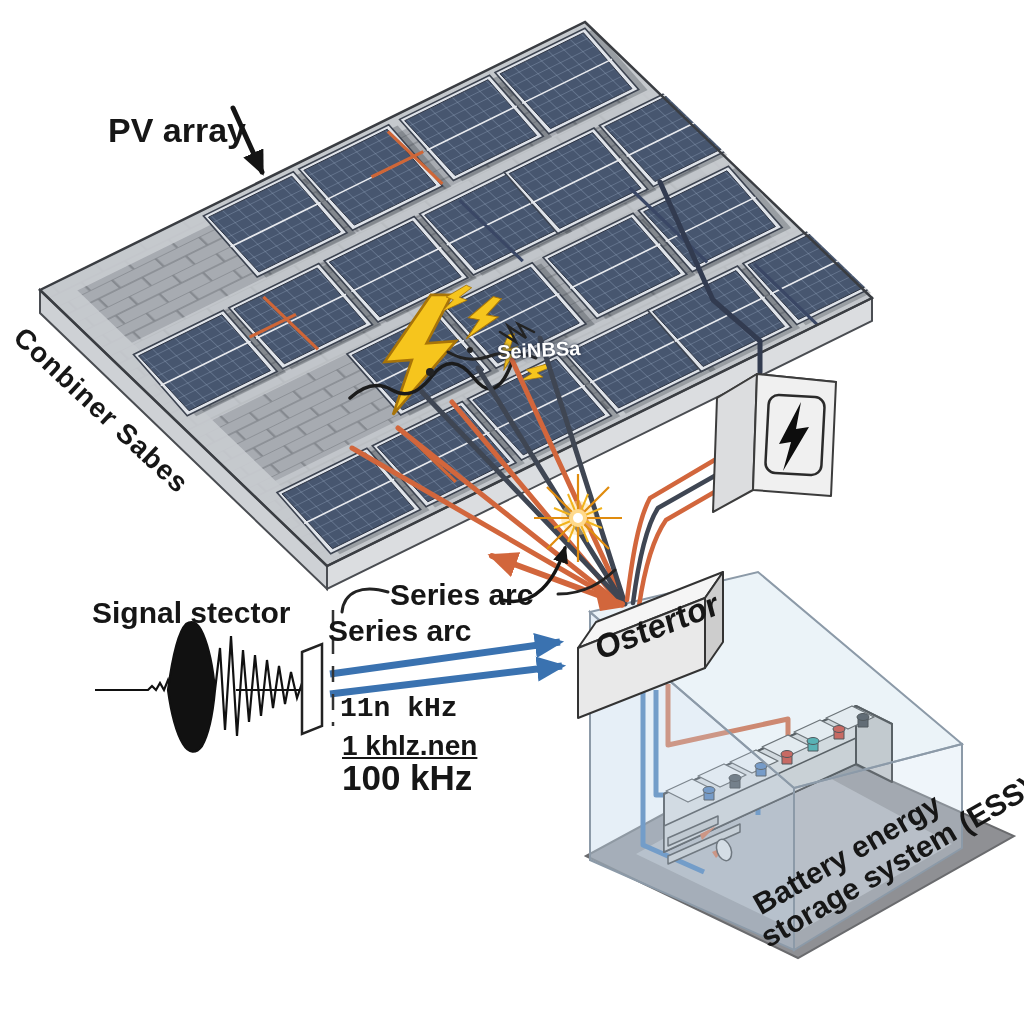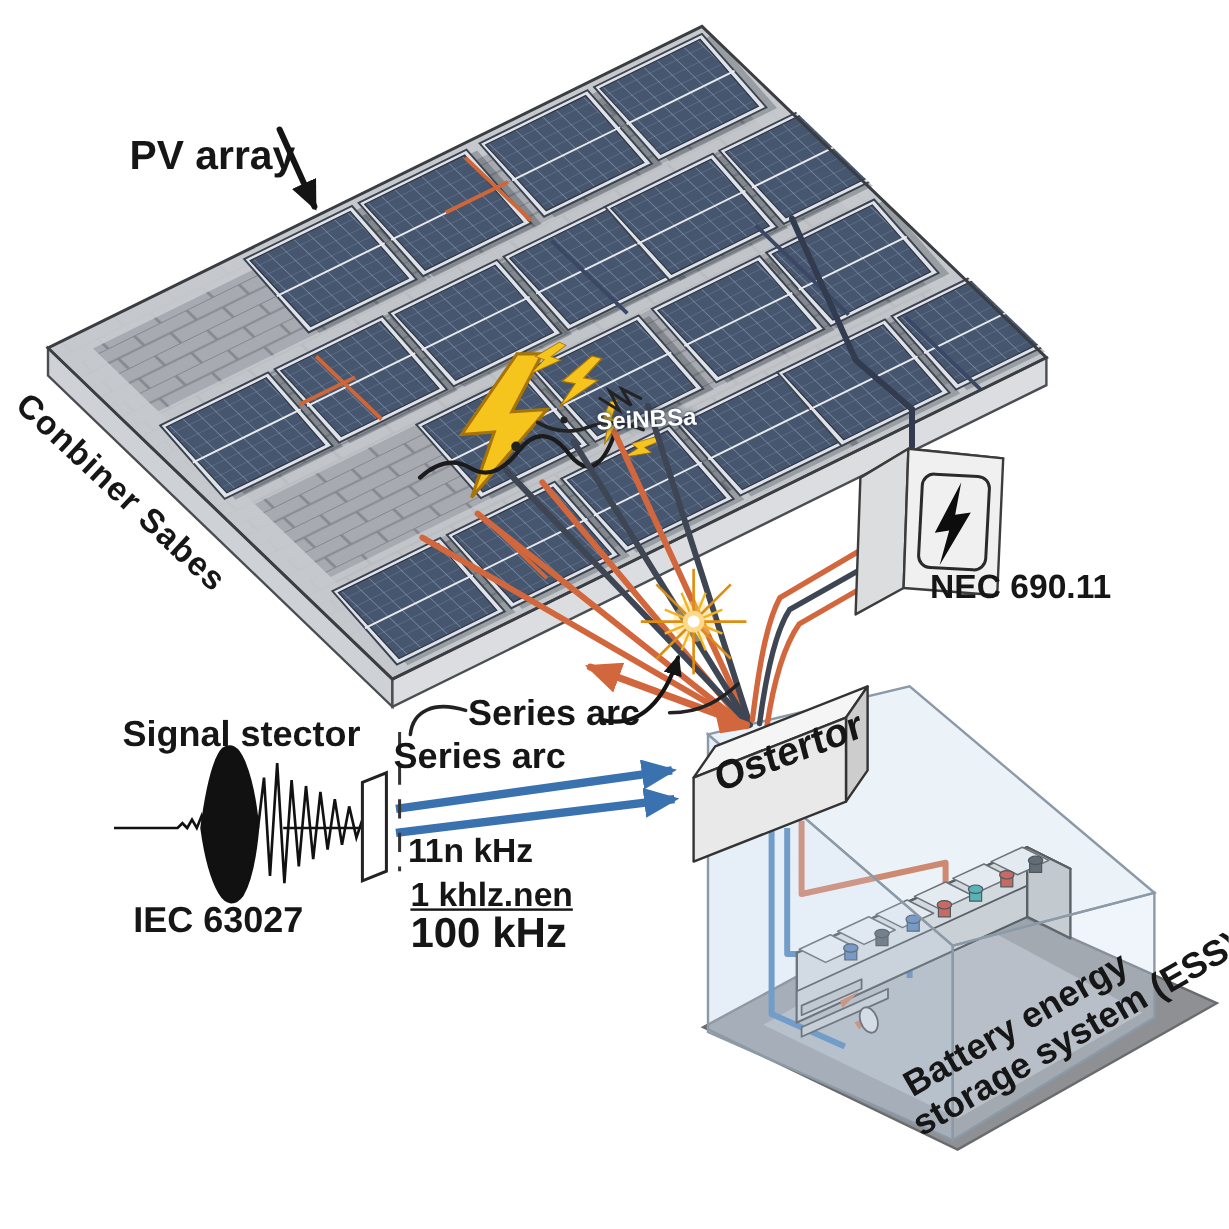--- a/index.html
+++ b/index.html
@@ -9,23 +9,23 @@
   .lbl{position:absolute;white-space:nowrap;line-height:1.06;font-weight:700;color:#161616;}
   #pv-array-label{left:108px;top:112px;font-size:34px;}
   #roof-side-label{left:28px;top:322px;font-size:28px;font-weight:700;
       transform:rotate(43deg);transform-origin:left top;letter-spacing:1px;}
   #inverter-label{left:845px;top:352px;font-size:31px;}
   #nec-label{left:775px;top:474px;font-size:28px;}
   #overlay-garbled{left:497px;top:340px;font-size:20px;color:#ffffff;font-weight:700;
       transform:rotate(-3deg);text-shadow:0 0 5px rgba(45,55,75,.95),0 0 2px rgba(45,55,75,.9);}
   #series-arc-top{left:390px;top:579px;font-size:30px;}
   #series-arc-bottom{left:328px;top:615px;font-size:30px;}
-  #signal-title{left:102px;top:597px;font-size:30px;}
+  #signal-title{left:92px;top:597px;font-size:30px;}
   #iec-label{left:111px;top:752px;font-size:30px;}
-  #freq-1{left:340px;top:694px;font-size:28px;}
+  #freq-1{left:340px;top:694px;font-size:28px;font-family:Liberation Mono, monospace;}
   #freq-2{left:342px;top:731px;font-size:28px;text-decoration:underline;}
   #freq-3{left:342px;top:759px;font-size:35px;}
   #detector-box-label{left:592px;top:633px;font-size:33px;
       transform:rotate(-21deg) skewX(-6deg);transform-origin:left top;}
   #combiner-box-label{left:704px;top:576px;font-size:30px;}
   #ess-label{left:748px;top:893px;font-size:30px;transform:rotate(-30deg);transform-origin:left top;}
   #ess-label .l2{margin-left:-10px;}
 </style>
 </head>
 <body>
@@ -275,26 +275,24 @@
   <g fill="none" stroke-linecap="round">
     <path d="M233,108 L262,172" stroke="#141414" stroke-width="5" marker-end="url(#mBlack)"></path>
     <path d="M502,600 C535,608 555,580 565,548" stroke="#141414" stroke-width="3.5" marker-end="url(#mBlack)"></path>
     <path d="M558,594 C585,594 602,582 615,570" stroke="#222" stroke-width="3"></path>
     <path d="M388,592 C362,584 344,592 342,612" stroke="#222" stroke-width="3"></path>
   </g>
 </svg>
 
 <div class="lbl" id="pv-array-label">PV array</div>
 <div class="lbl" id="roof-side-label">Conbiner Sabes</div>
-<div class="lbl" id="nec-label">NEC 690.11</div>
 <div class="lbl" id="overlay-garbled">SeiNBSa</div>
 <div class="lbl" id="series-arc-top">Series arc</div>
 <div class="lbl" id="series-arc-bottom">Series arc</div>
 <div class="lbl" id="signal-title">Signal stector</div>
-<div class="lbl" id="iec-label">IEC 63027</div>
 <div class="lbl" id="freq-1">11n kHz</div>
 <div class="lbl" id="freq-2">1 khlz.nen</div>
 <div class="lbl" id="freq-3">100 kHz</div>
 <div class="lbl" id="detector-box-label">Ostertor</div>
 <div class="lbl" id="ess-label">
   <div class="l1">Battery energy</div>
   <div class="l2">storage system (ESS)</div>
 </div>
 
 </div>

